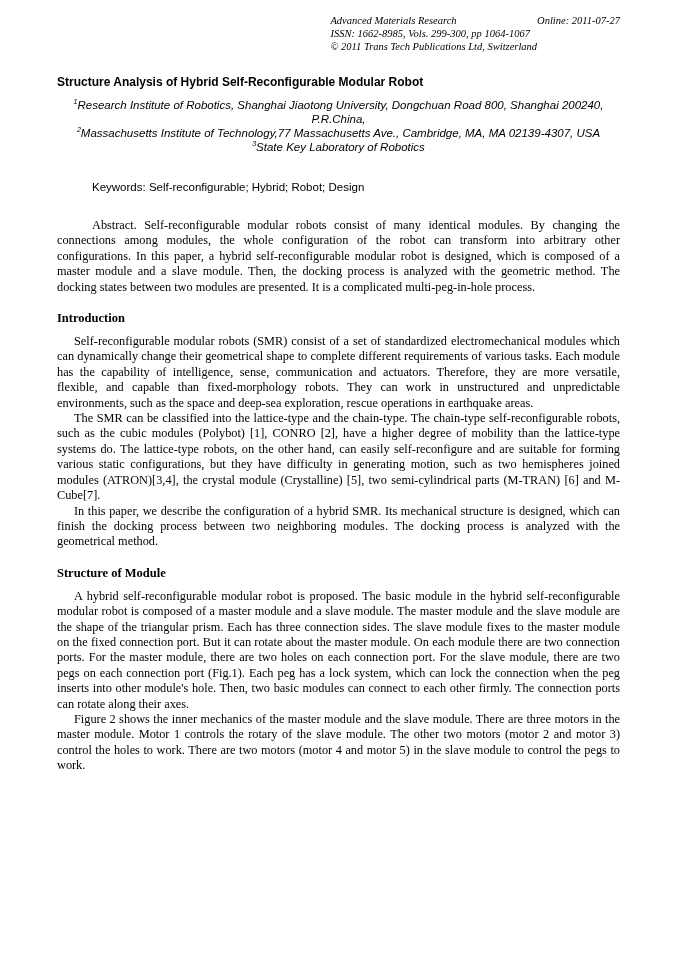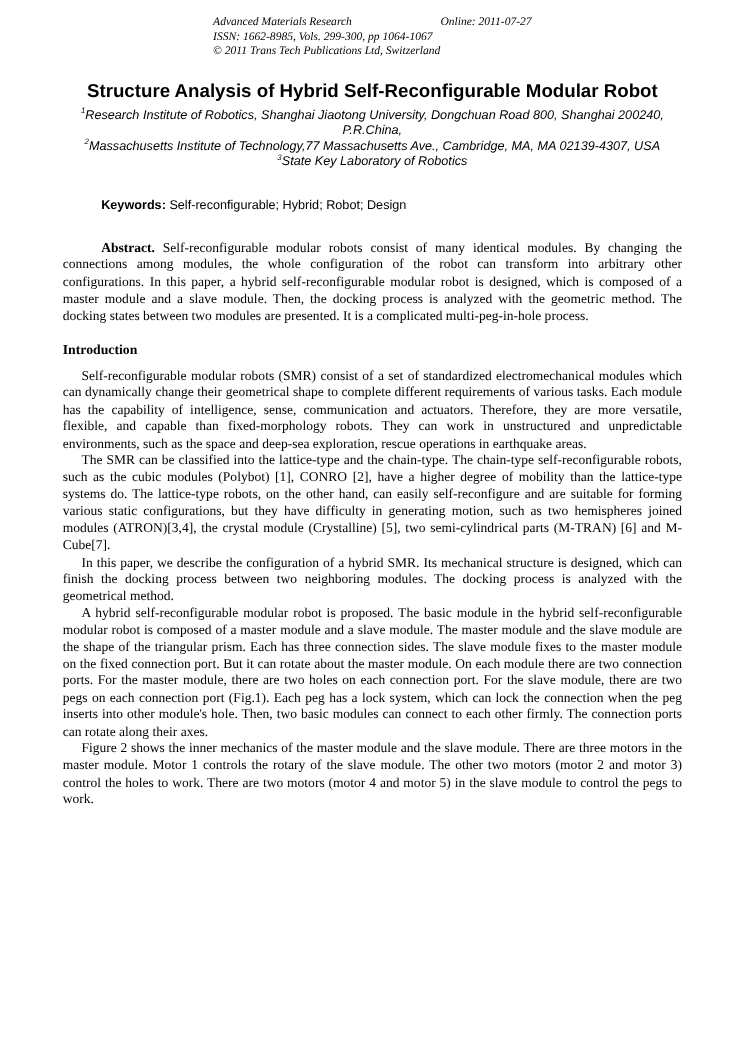--- a/index.html
+++ b/index.html
@@ -3,43 +3,43 @@
 <meta charset="utf-8">
 <style>
   html,body{margin:0;padding:0;background:#ffffff;}
   .page{
     width:678px;height:959px;box-sizing:border-box;
     background:#ffffff;color:#000;
     padding:14px 58px 0 57px;
     font-family:"Liberation Serif",serif;
     overflow:hidden;
   }
-  .hdr{display:flex;justify-content:center;align-items:flex-start;
+  .hdr{display:flex;justify-content:flex-end;align-items:flex-start;
     font-style:italic;font-size:10.5px;line-height:13px;
     font-family:"Liberation Serif",serif;}
   .hdr .left div{white-space:nowrap;}
-  .title{margin:20px 0 0;text-align:center;
+  .title{margin:20px 0 0;text-align:left;
     font-family:"Liberation Sans",sans-serif;
-    font-size:17px;line-height:19px;font-weight:bold;}
+    font-size:12px;line-height:19px;font-weight:bold;}
   .authors{margin-top:13px;text-align:center;
     font-family:"Liberation Sans",sans-serif;font-size:13.5px;line-height:17px;}
   sup{font-size:0.62em;vertical-align:super;line-height:0;}
   .affils{margin-top:6px;text-align:center;
     font-family:"Liberation Sans",sans-serif;font-size:11.5px;line-height:14px;font-style:italic;}
   .emails{margin-top:7px;text-align:center;
     font-family:"Liberation Sans",sans-serif;font-size:11.5px;line-height:14px;}
   .keywords{margin:26px 0 0;
     font-family:"Liberation Sans",sans-serif;font-size:11.5px;line-height:14px;}
   .abstract{margin:24px 0 0;font-size:12.3px;line-height:15.4px;
     text-align:justify;font-family:"Liberation Serif",serif;}
   .sections h3{margin:16px 0 8px;font-size:12.5px;line-height:15px;
     font-weight:bold;font-family:"Liberation Serif",serif;}
   .sections p{margin:0;font-size:12.3px;line-height:15.4px;
     text-align:justify;text-indent:17px;font-family:"Liberation Serif",serif;}
-  .kw-label, .abs-label{font-weight:bold;padding-left:35px;}
+  .kw-label, .abs-label{font-weight:normal;padding-left:35px;}
 </style>
 </head>
 <body>
 
 <div class="page">
 
   <div class="hdr">
     <div class="left">
       <div>Advanced Materials Research</div>
       <div>ISSN: 1662-8985, Vols. 299-300, pp 1064-1067</div>
@@ -60,17 +60,18 @@
 
   <p class="keywords"><span class="kw-label">Keywords:</span><span> Self-reconfigurable; Hybrid; Robot; Design</span></p>
 
   <p class="abstract"><span class="abs-label">Abstract.</span><span> Self-reconfigurable modular robots consist of many identical modules. By changing the connections among modules, the whole configuration of the robot can transform into arbitrary other configurations. In this paper, a hybrid self-reconfigurable modular robot is designed, which is composed of a master module and a slave module. Then, the docking process is analyzed with the geometric method. The docking states between two modules are presented. It is a complicated multi-peg-in-hole process.</span></p>
 
   <div class="sections">
       <h3>Introduction</h3>
       <p>Self-reconfigurable modular robots (SMR) consist of a set of standardized electromechanical modules which can dynamically change their geometrical shape to complete different requirements of various tasks. Each module has the capability of intelligence, sense, communication and actuators. Therefore, they are more versatile, flexible, and capable than fixed-morphology robots. They can work in unstructured and unpredictable environments, such as the space and deep-sea exploration, rescue operations in earthquake areas.</p>
       <p>The SMR can be classified into the lattice-type and the chain-type. The chain-type self-reconfigurable robots, such as the cubic modules (Polybot) [1], CONRO [2], have a higher degree of mobility than the lattice-type systems do. The lattice-type robots, on the other hand, can easily self-reconfigure and are suitable for forming various static configurations, but they have difficulty in generating motion, such as two hemispheres joined modules (ATRON)[3,4], the crystal module (Crystalline) [5], two semi-cylindrical parts (M-TRAN) [6] and M-Cube[7].</p>
       <p>In this paper, we describe the configuration of a hybrid SMR. Its mechanical structure is designed, which can finish the docking process between two neighboring modules. The docking process is analyzed with the geometrical method.</p>
+      <h3>Structure of Module</h3>
       <p>A hybrid self-reconfigurable modular robot is proposed. The basic module in the hybrid self-reconfigurable modular robot is composed of a master module and a slave module. The master module and the slave module are the shape of the triangular prism. Each has three connection sides. The slave module fixes to the master module on the fixed connection port. But it can rotate about the master module. On each module there are two connection ports. For the master module, there are two holes on each connection port. For the slave module, there are two pegs on each connection port (Fig.1). Each peg has a lock system, which can lock the connection when the peg inserts into other module's hole. Then, two basic modules can connect to each other firmly. The connection ports can rotate along their axes.</p>
       <p>Figure 2 shows the inner mechanics of the master module and the slave module. There are three motors in the master module. Motor 1 controls the rotary of the slave module. The other two motors (motor 2 and motor 3) control the holes to work. There are two motors (motor 4 and motor 5) in the slave module to control the pegs to work.</p>
     </div>
 
 </div>
 
 </body></html>

